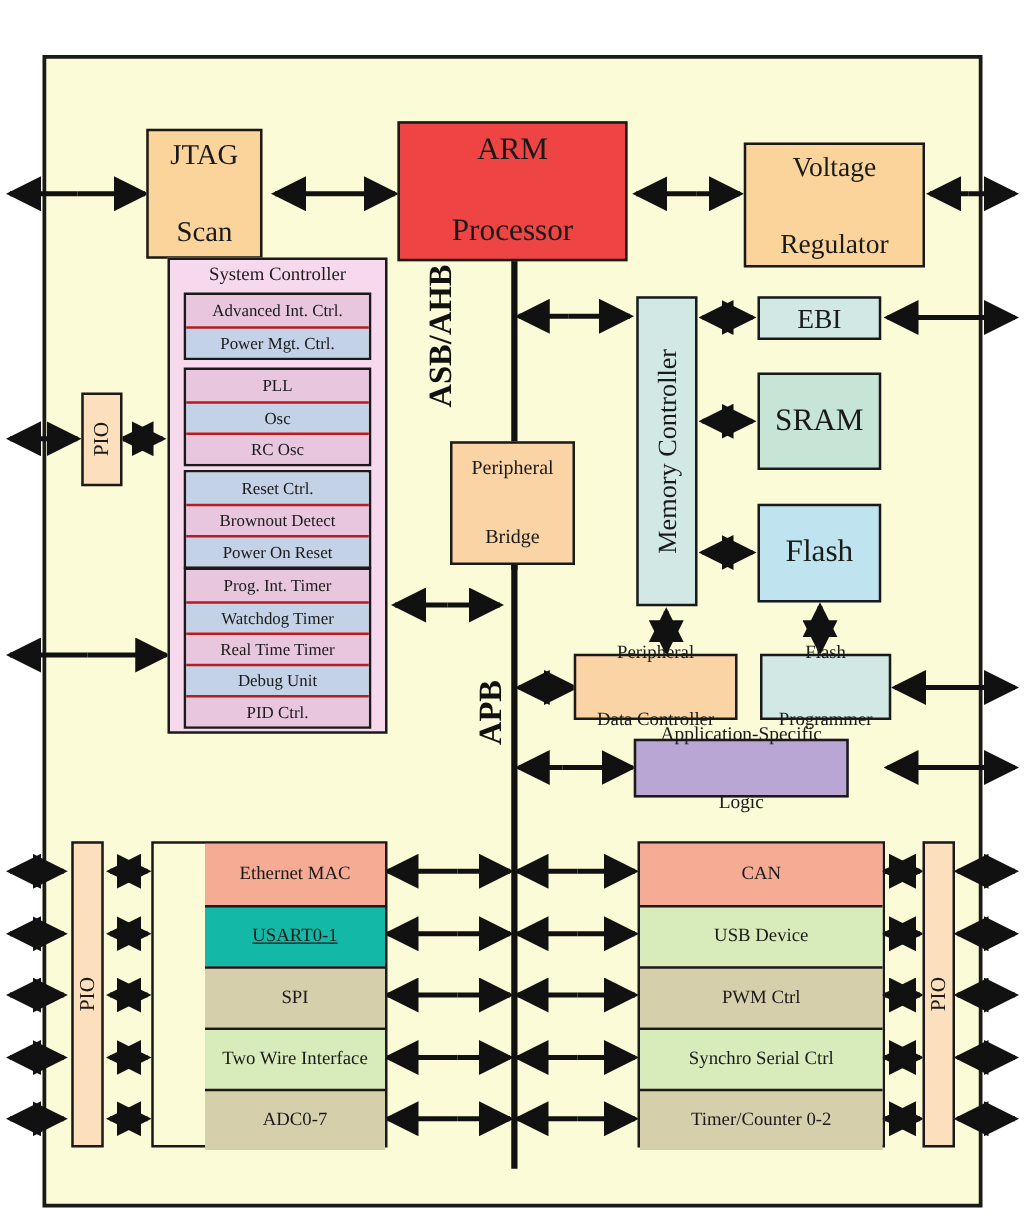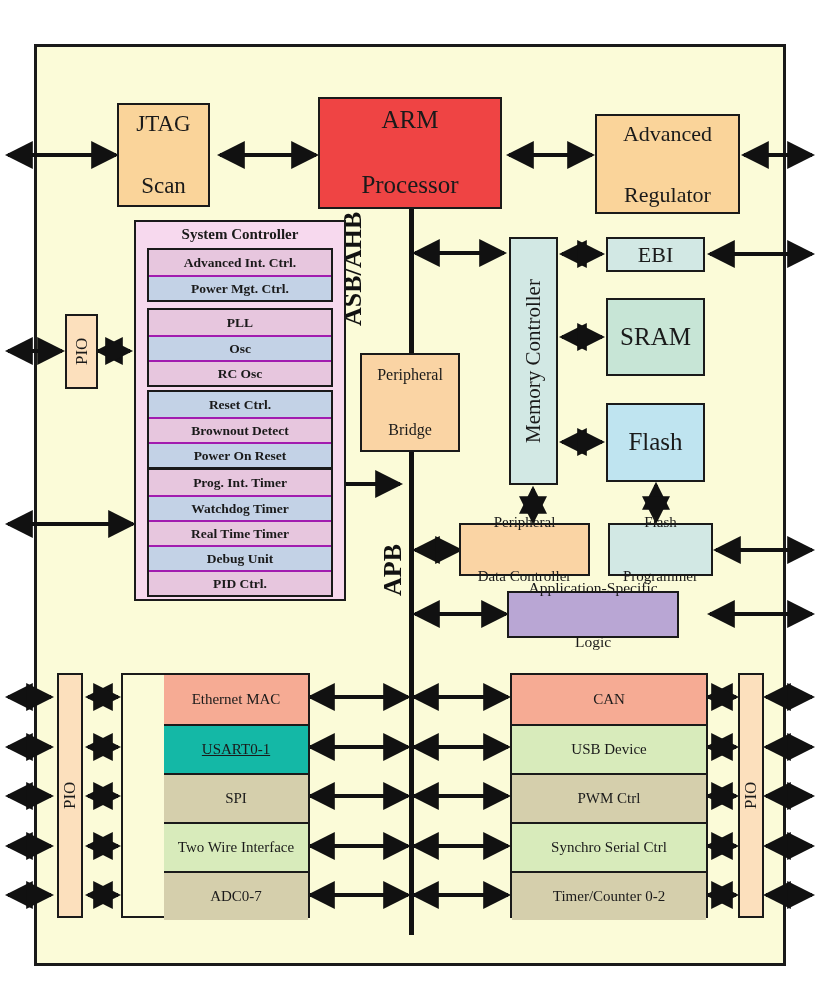--- a/index.html
+++ b/index.html
@@ -33,21 +33,21 @@
     font-size:15px;color:#1a1a1a;
   }
   .grp{position:absolute;left:11px;right:11px;box-sizing:border-box;border:2px solid #1a1a1a;}
   .row{
     box-sizing:border-box;height:25px;
     display:flex;align-items:center;justify-content:center;
     font-size:13.5px;color:#1a1a1a;
   }
   .rowA{background:#e7c6de;}
   .rowB{background:#c3d2e6;}
-  .row + .row{border-top:2px solid #a21caf;}
+  .row + .row{border-top:2px solid #b91c1c;}
 
   .stack{position:absolute;box-sizing:border-box;border:2px solid #1a1a1a;}
   .stack .srow{
     box-sizing:border-box;height:49px;
     display:flex;align-items:center;justify-content:center;
     font-size:15px;color:#1a1a1a;
   }
   .stack .srow + .srow{border-top:2px solid #1a1a1a;}
 
   .buslabel{
@@ -210,40 +210,40 @@
     <span>JTAG</span>
     <span>Scan</span>
   </div>
 
   <div class="box" style="left:318px;top:97px;width:184px;height:112px;background:#ef4444;font-size:25px;flex-direction:column;">
     <span>ARM</span>
     <span>Processor</span>
   </div>
 
   <div class="box" style="left:595px;top:114px;width:145px;height:100px;background:#fad49a;font-size:22px;flex-direction:column;">
-    <span>Advanced</span>
+    <span>Voltage</span>
     <span>Regulator</span>
   </div>
 
   <div class="buslabel" style="left:341px;top:236px;width:70px;height:90px;">
     <div style="display:flex;flex-direction:row;">
       <span>ASB/</span>
       <span>AHB</span>
     </div>
   </div>
 
   <div class="buslabel" style="left:381px;top:530px;width:28px;height:80px;">
     <span>APB</span>
   </div>
 
   <div class="box vert" style="left:65px;top:314px;width:33px;height:75px;background:#fce0bd;font-size:17px;">
     <span>PIO</span>
   </div>
 
-  <div class="sysctl" style="left:134px;top:220px;width:212px;height:381px;font-weight:bold;">
+  <div class="sysctl" style="left:134px;top:206px;width:176px;height:381px;">
     <div class="sysctl-title">System Controller</div>
 
     <div class="grp" style="top:26px;">
       <div class="row rowA">Advanced Int. Ctrl.</div>
       <div class="row rowB">Power Mgt. Ctrl.</div>
     </div>
 
     <div class="grp" style="top:86px;">
       <div class="row rowA">PLL</div>
       <div class="row rowB">Osc</div>

